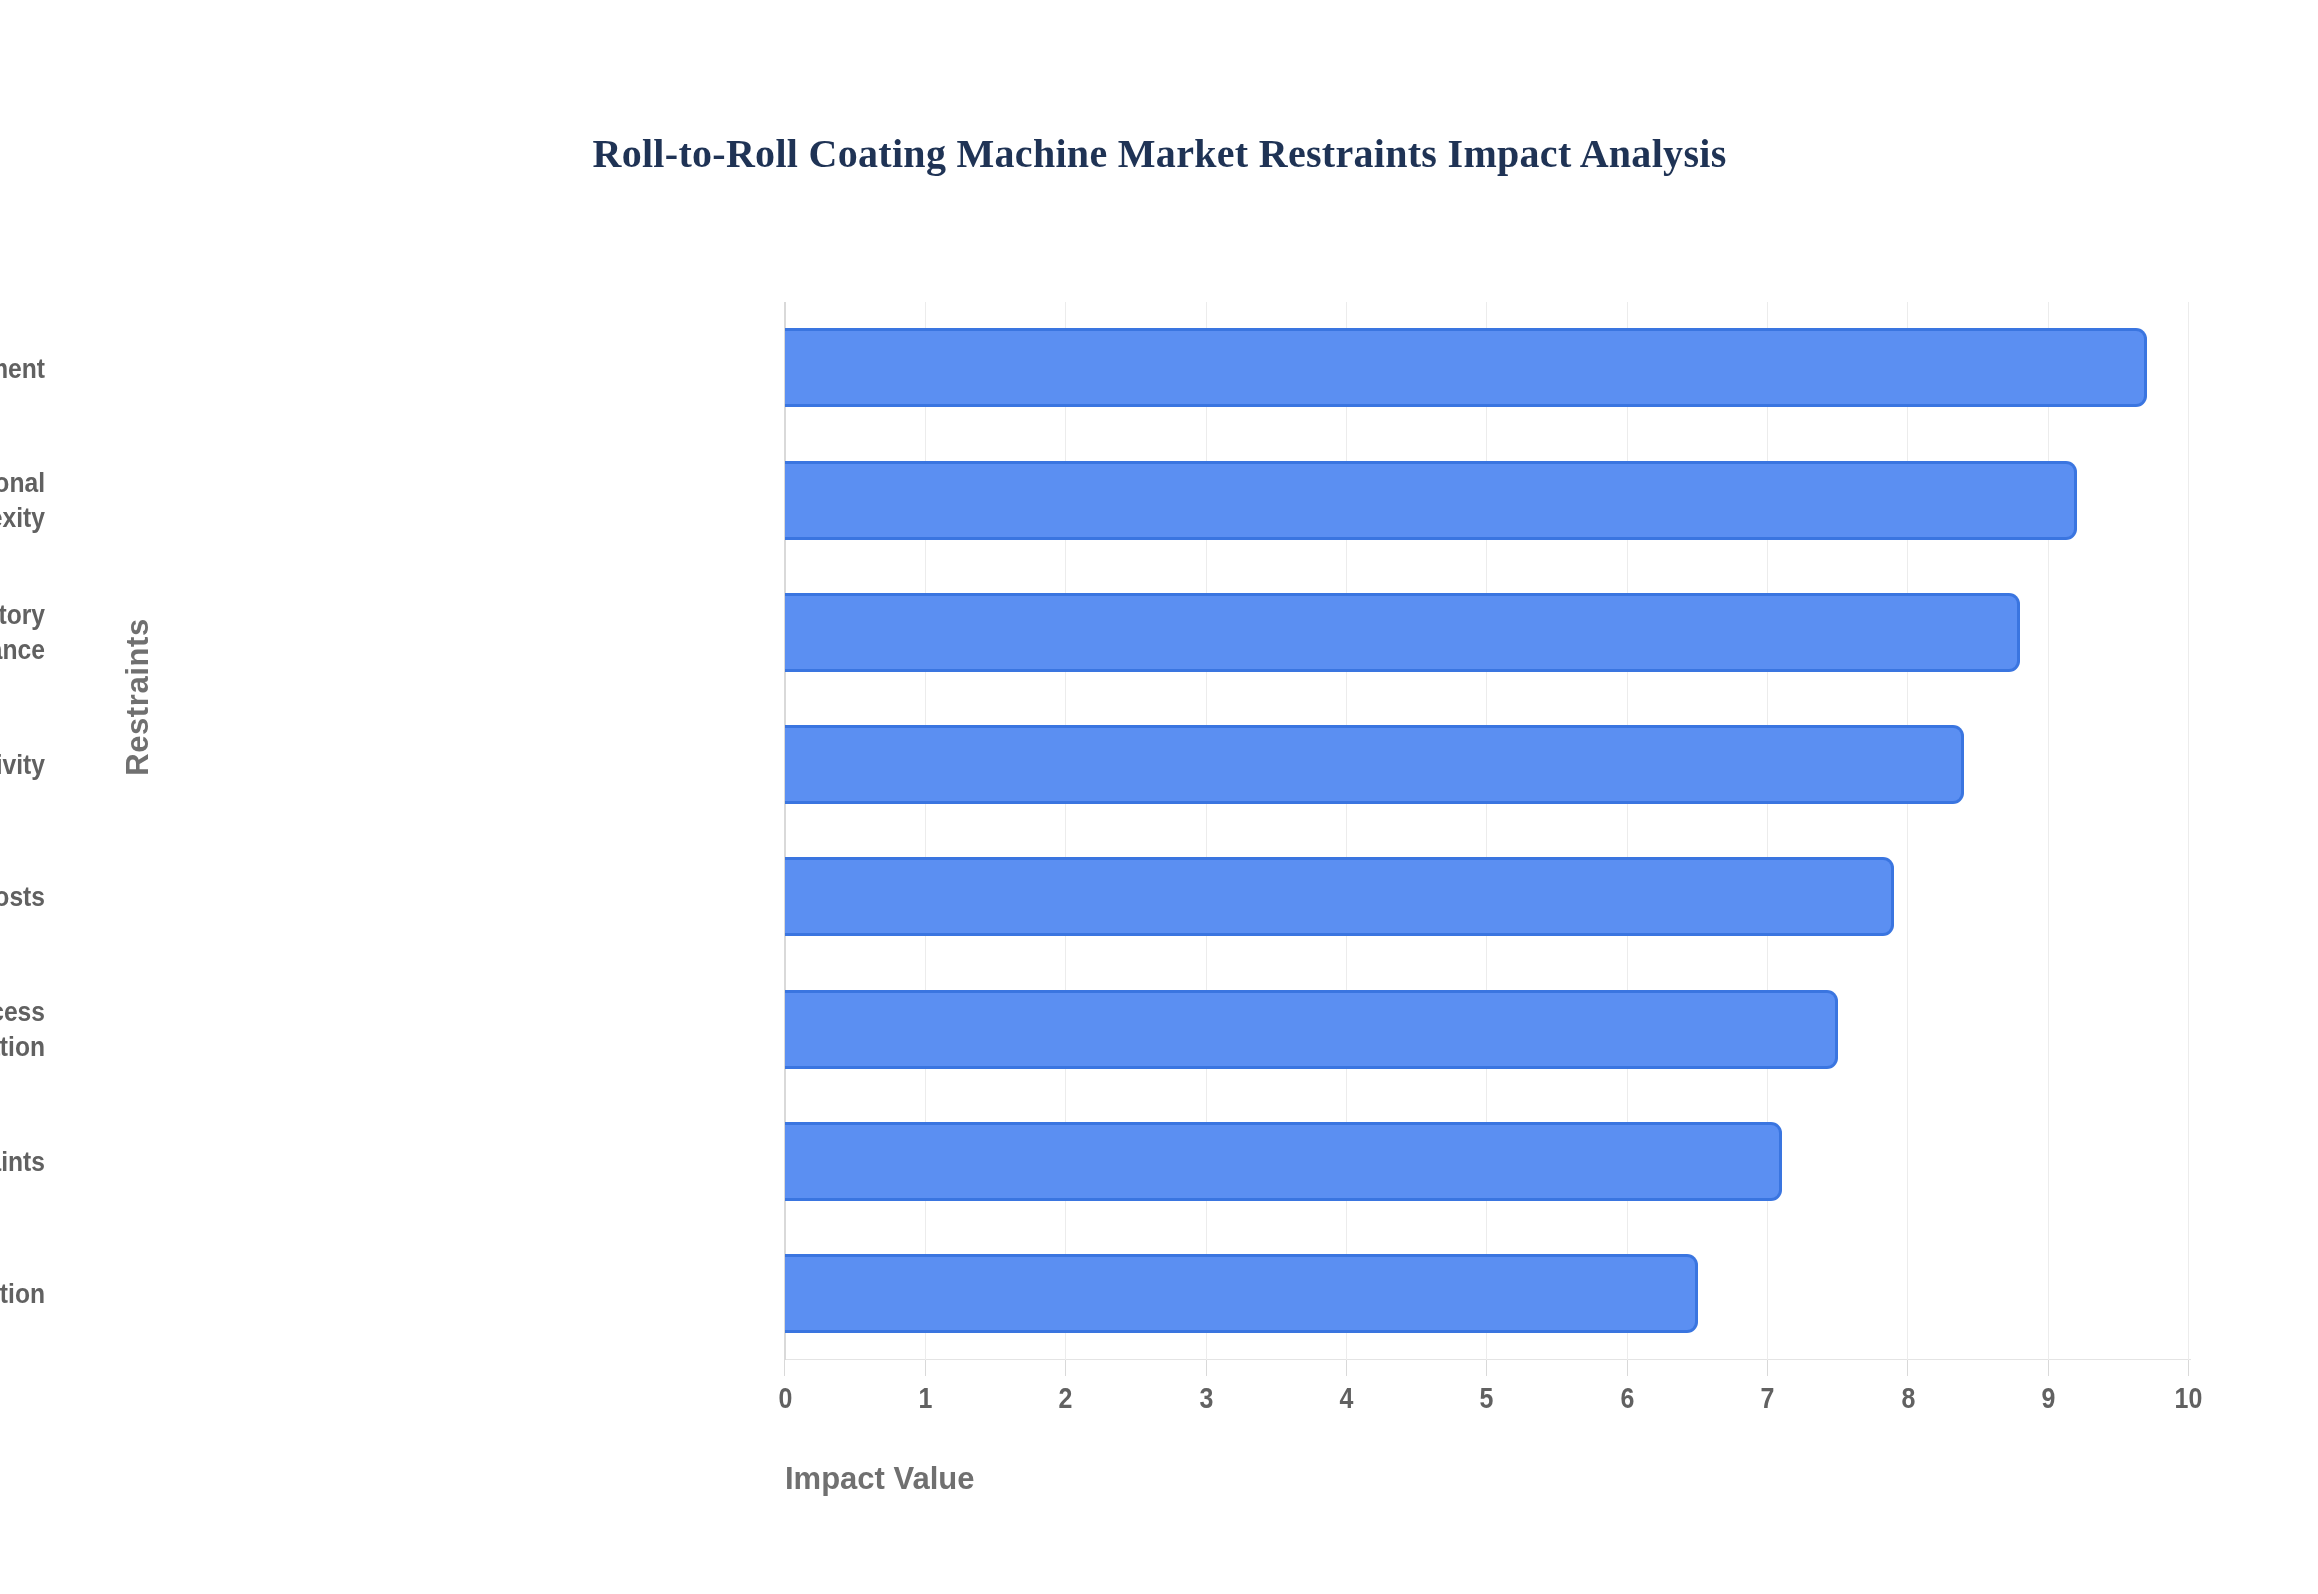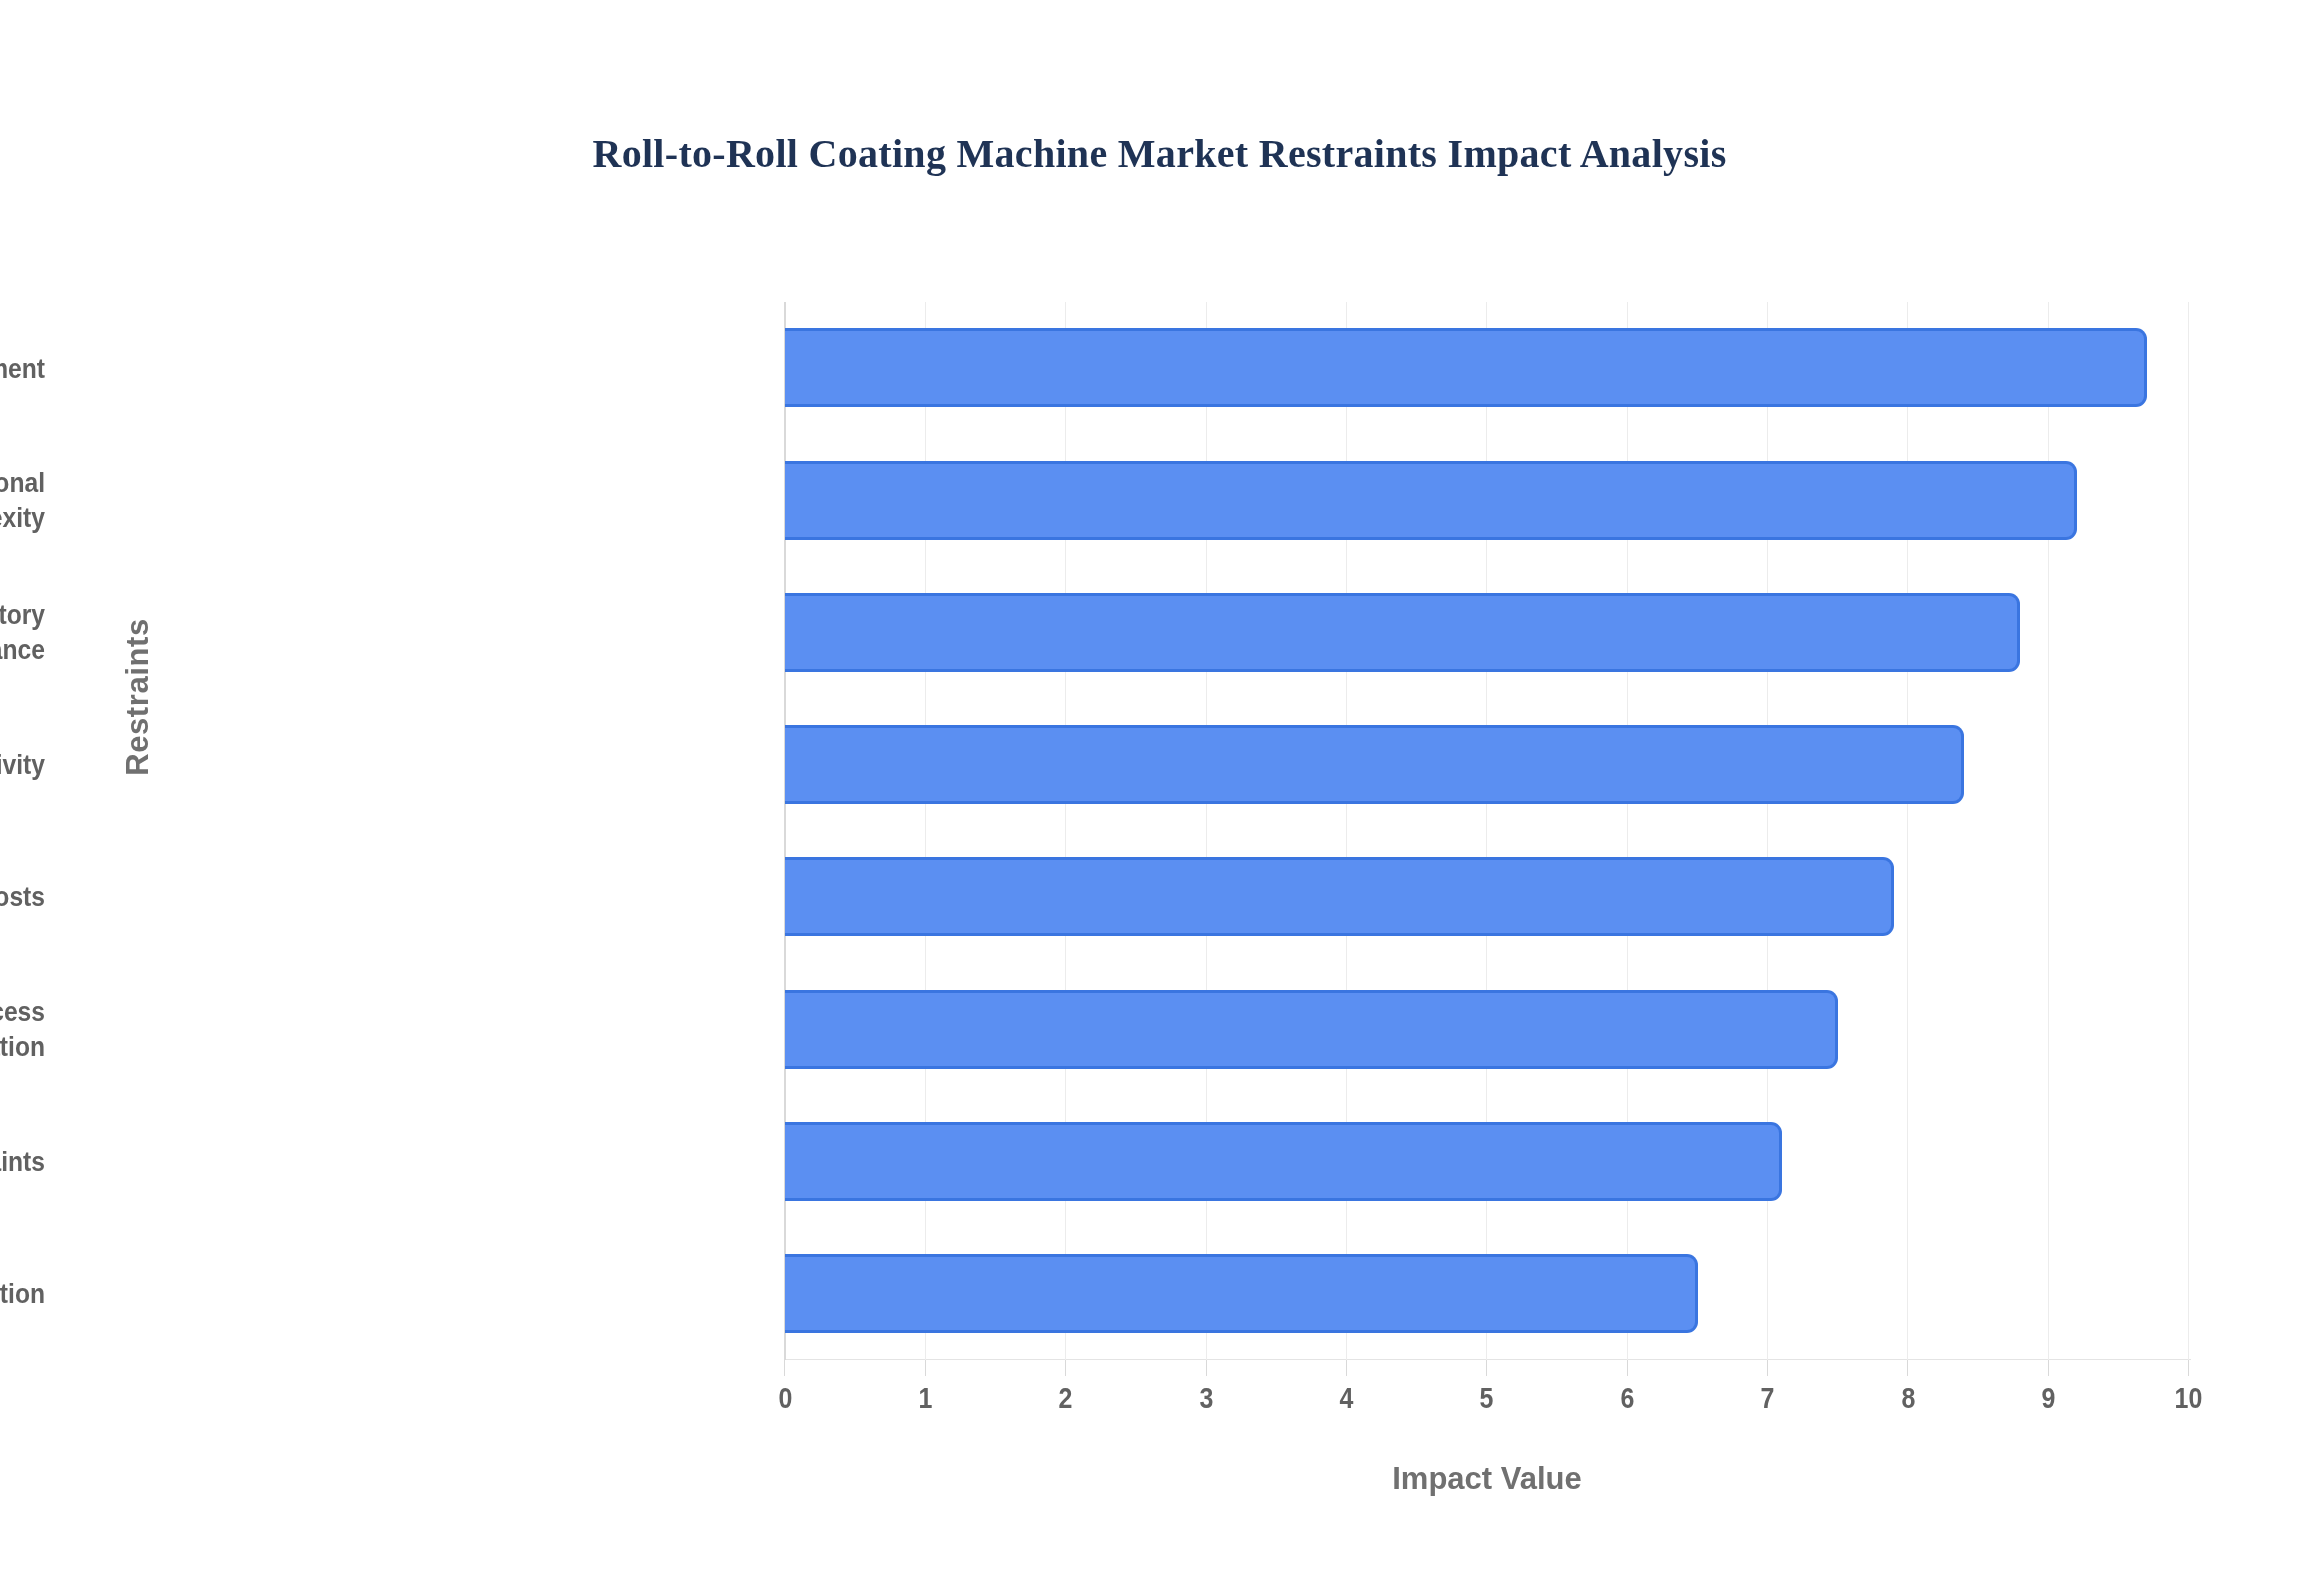--- a/index.html
+++ b/index.html
@@ -123,21 +123,21 @@
     color: #616161;
     transform: scaleX(0.86);
   }
 
   
   #x-axis-title {
     position: absolute;
     left: 785px;
     top: 1461px;
     width: 1404px;
-    text-align: center;
+    text-align: left;
     font-family: "Liberation Sans", sans-serif;
     font-weight: bold;
     font-size: 31px;
     color: #707070;
   }
   #y-axis-title {
     position: absolute;
     left: 138px;
     top: 697px;
     font-family: "Liberation Sans", sans-serif;

